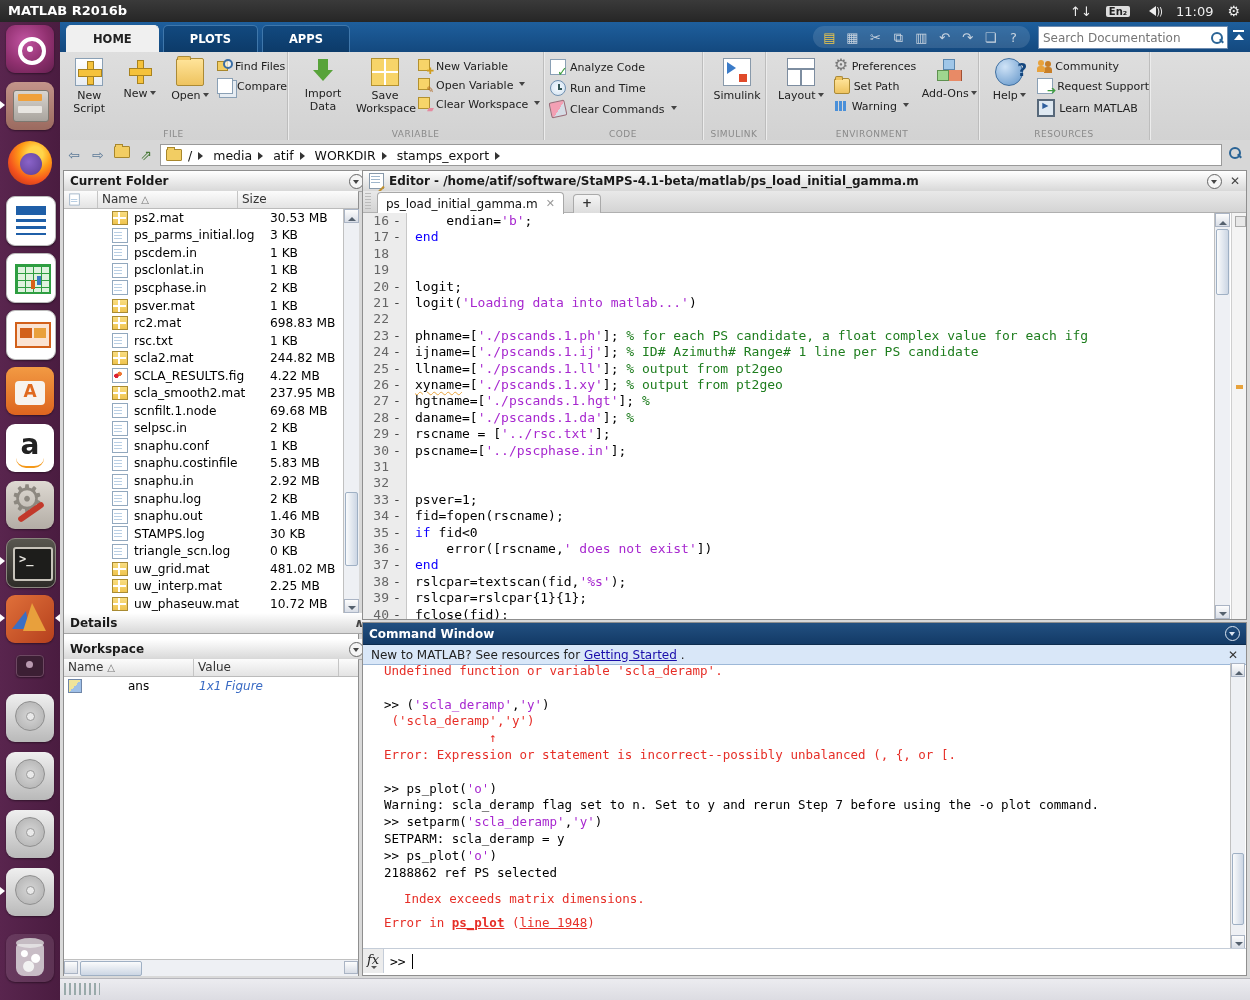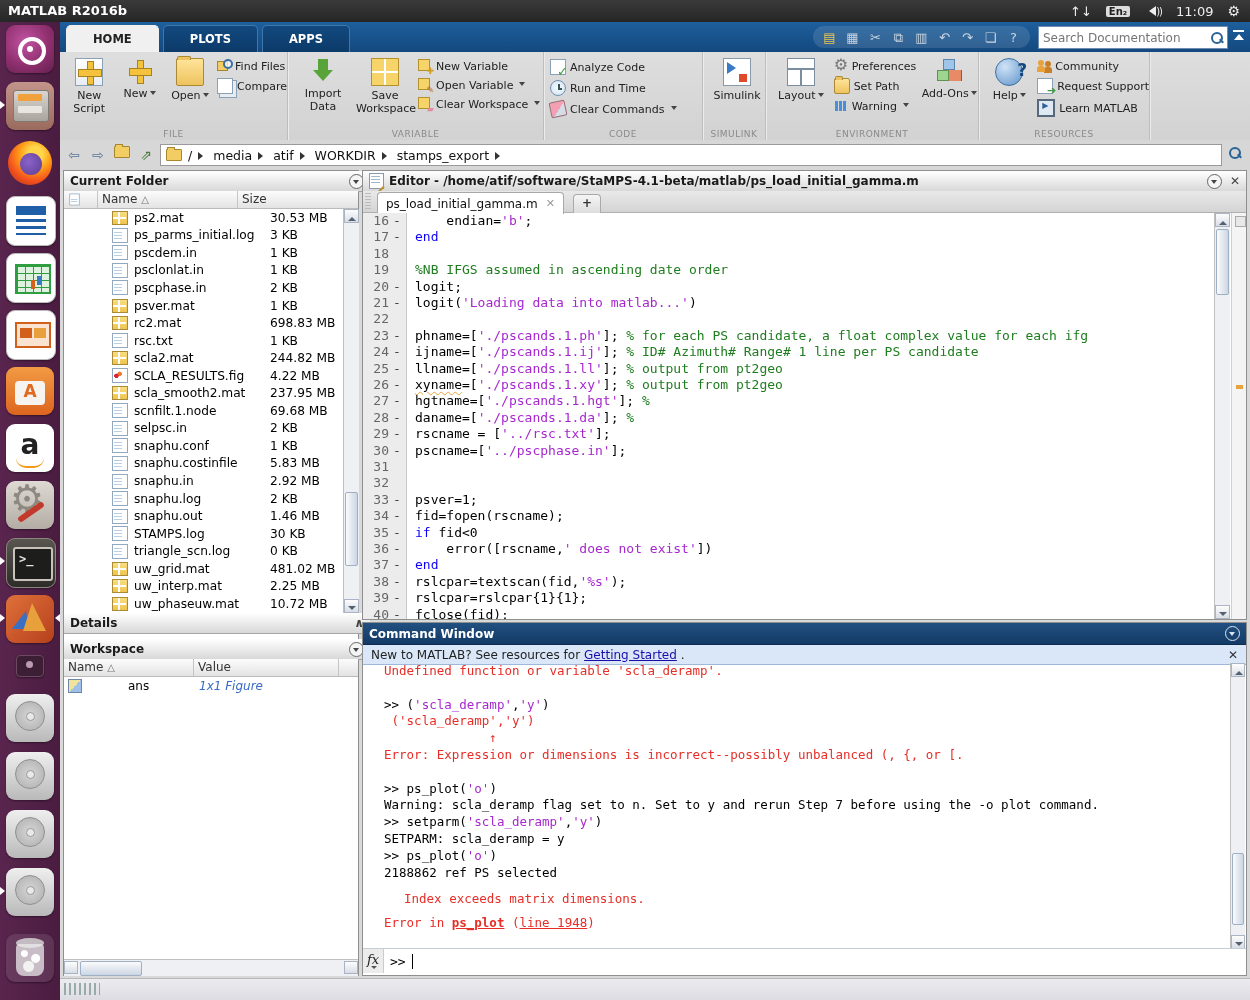--- a/index.html
+++ b/index.html
@@ -634,21 +634,21 @@
         <span>ps_load_initial_gamma.m</span>
         <span id="ed-tabx">✕</span>
       </div>
       <div id="ed-plus">+</div>
     </div>
     <div id="gutterbg"></div>
     <div id="code">
         <div class="cl" style="top: 0px;"><span class="num">16</span><span class="dash">-</span><span class="src"><span class="tk-p">    endian=</span><span class="tk-s">'b'</span><span class="tk-p">;</span></span></div>
         <div class="cl" style="top: 16.4px;"><span class="num">17</span><span class="dash">-</span><span class="src"><span class="tk-k">end</span></span></div>
         <div class="cl" style="top: 32.8px;"><span class="num">18</span><span class="dash"></span><span class="src"></span></div>
-        <div class="cl" style="top: 49.2px;"><span class="num">19</span><span class="dash"></span><span class="src"><span class="tk-c">%NB IFGS assumed in ascending date order</span></span></div>
+        <div class="cl" style="top: 49.2px;"><span class="num">19</span><span class="dash"></span></div>
         <div class="cl" style="top: 65.6px;"><span class="num">20</span><span class="dash">-</span><span class="src"><span class="tk-p">logit;</span></span></div>
         <div class="cl" style="top: 82px;"><span class="num">21</span><span class="dash">-</span><span class="src"><span class="tk-p">logit(</span><span class="tk-s">'Loading data into matlab...'</span><span class="tk-p">)</span></span></div>
         <div class="cl" style="top: 98.4px;"><span class="num">22</span><span class="dash"></span><span class="src"></span></div>
         <div class="cl" style="top: 114.8px;"><span class="num">23</span><span class="dash">-</span><span class="src"><span class="tk-p">phname=[</span><span class="tk-s">'./pscands.1.ph'</span><span class="tk-p">]; </span><span class="tk-c">% for each PS candidate, a float complex value for each ifg</span></span></div>
         <div class="cl" style="top: 131.2px;"><span class="num">24</span><span class="dash">-</span><span class="src"><span class="tk-p">ijname=[</span><span class="tk-s">'./pscands.1.ij'</span><span class="tk-p">]; </span><span class="tk-c">% ID# Azimuth# Range# 1 line per PS candidate</span></span></div>
         <div class="cl" style="top: 147.6px;"><span class="num">25</span><span class="dash">-</span><span class="src"><span class="tk-p">llname=[</span><span class="tk-s">'./pscands.1.ll'</span><span class="tk-p">]; </span><span class="tk-c">% output from pt2geo</span></span></div>
         <div class="cl" style="top: 164px;"><span class="num">26</span><span class="dash">-</span><span class="src"><span class="tk-w">xyname</span><span class="tk-p">=[</span><span class="tk-s">'./pscands.1.xy'</span><span class="tk-p">]; </span><span class="tk-c">% output from pt2geo</span></span></div>
         <div class="cl" style="top: 180.4px;"><span class="num">27</span><span class="dash">-</span><span class="src"><span class="tk-p">hgtname=[</span><span class="tk-s">'./pscands.1.hgt'</span><span class="tk-p">]; </span><span class="tk-c">%</span></span></div>
         <div class="cl" style="top: 196.8px;"><span class="num">28</span><span class="dash">-</span><span class="src"><span class="tk-p">daname=[</span><span class="tk-s">'./pscands.1.da'</span><span class="tk-p">]; </span><span class="tk-c">%</span></span></div>
         <div class="cl" style="top: 213.2px;"><span class="num">29</span><span class="dash">-</span><span class="src"><span class="tk-p">rscname = [</span><span class="tk-s">'../rsc.txt'</span><span class="tk-p">];</span></span></div>
@@ -686,21 +686,21 @@
       <a href="#">Getting Started</a>
         <span>.</span>
       <span class="bx">✕</span>
     </div>
     <div id="cmd-out">
         <div class="ol" style="top: 0px;"><span class="tk-e">Undefined function or variable 'scla_deramp'.</span></div>
         <div class="ol" style="top: 16.8px;"></div>
         <div class="ol" style="top: 33.6px;"><span class="tk-p">&gt;&gt; (</span><span class="tk-s">'scla_deramp'</span><span class="tk-p">,</span><span class="tk-s">'y'</span><span class="tk-p">)</span></div>
         <div class="ol" style="top: 50.4px;"><span class="tk-e"> ('scla_deramp','y')</span></div>
         <div class="ol" style="top: 67.2px;"><span class="tk-e">              ↑</span></div>
-        <div class="ol" style="top: 84px;"><span class="tk-e">Error: Expression or dimensions is incorrect--possibly unbalanced (, {, or [.</span></div>
+        <div class="ol" style="top: 84px;"><span class="tk-e">Error: Expression or statement is incorrect--possibly unbalanced (, {, or [.</span></div>
         <div class="ol" style="top: 100.8px;"></div>
         <div class="ol" style="top: 117.6px;"><span class="tk-p">&gt;&gt; ps_plot(</span><span class="tk-s">'o'</span><span class="tk-p">)</span></div>
         <div class="ol" style="top: 134.4px;"><span class="tk-p">Warning: scla_deramp flag set to n. Set to y and rerun Step 7 before using the -o plot command.</span></div>
         <div class="ol" style="top: 151.2px;"><span class="tk-p">&gt;&gt; setparm(</span><span class="tk-s">'scla_deramp'</span><span class="tk-p">,</span><span class="tk-s">'y'</span><span class="tk-p">)</span></div>
         <div class="ol" style="top: 168px;"><span class="tk-p">SETPARM: scla_deramp = y</span></div>
         <div class="ol" style="top: 184.8px;"><span class="tk-p">&gt;&gt; ps_plot(</span><span class="tk-s">'o'</span><span class="tk-p">)</span></div>
         <div class="ol" style="top: 201.6px;"><span class="tk-p">2188862 ref PS selected</span></div>
         <div class="ol" style="top: 228px; margin-left: 20px;"><span class="tk-e">Index exceeds matrix dimensions.</span></div>
         <div class="ol" style="top: 235.2px;"></div>
         <div class="ol" style="top: 252px;"><span class="tk-e">Error in </span><span class="tk-el">ps_plot</span><span class="tk-e"> (</span><span class="tk-eu">line 1948</span><span class="tk-e">)</span></div>

